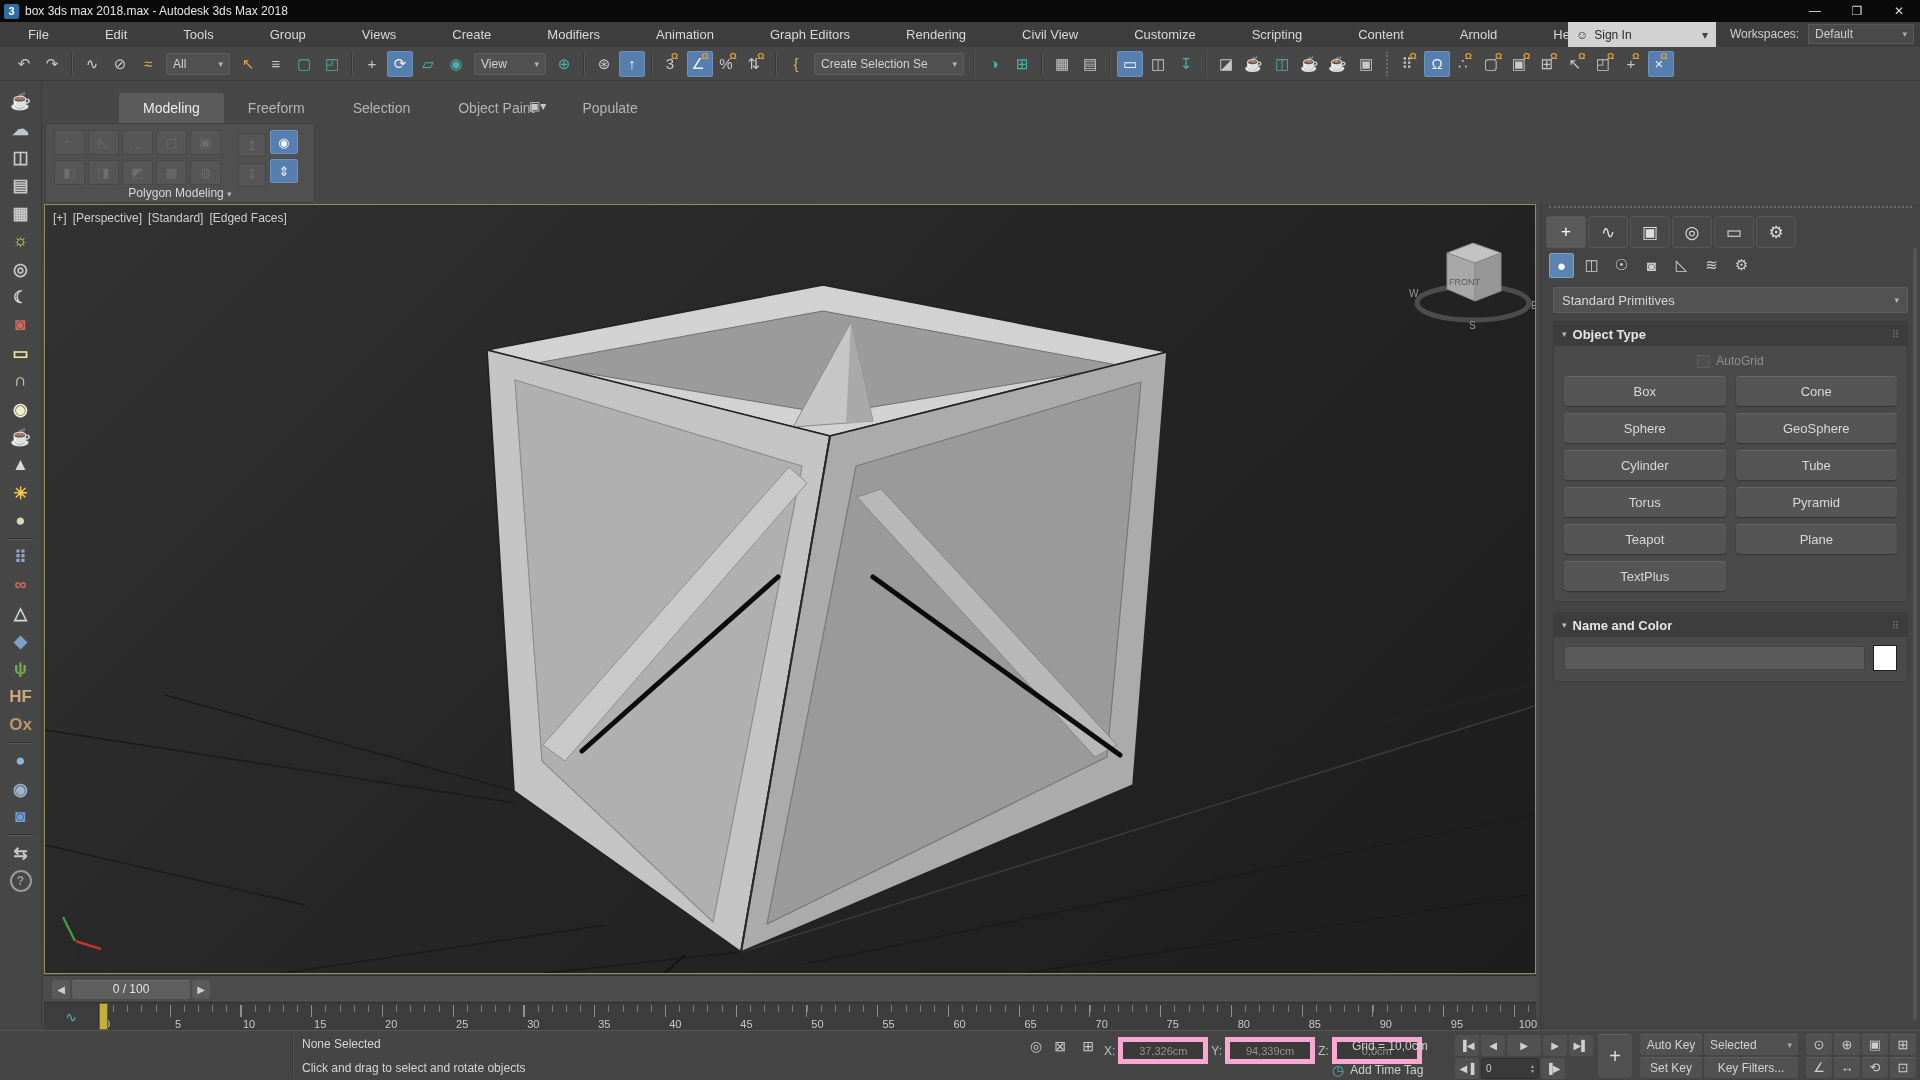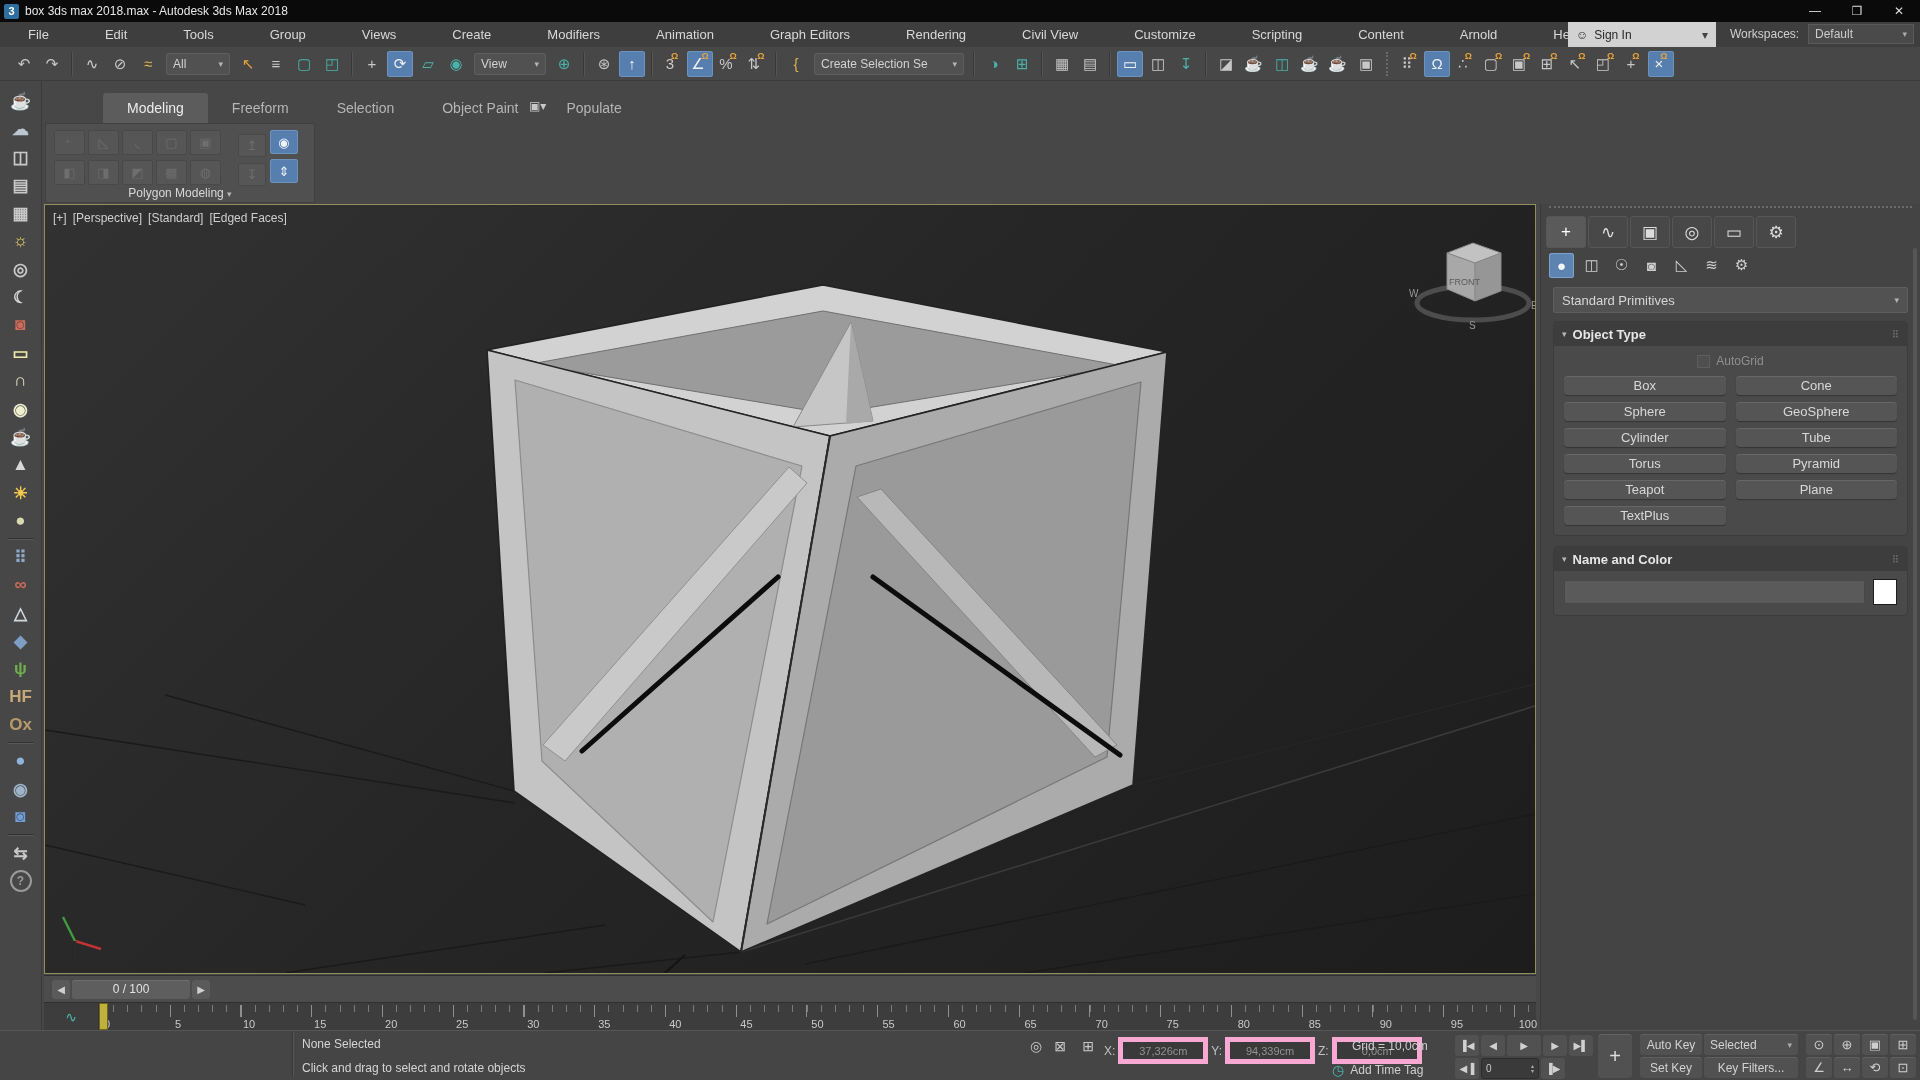--- a/index.html
+++ b/index.html
@@ -40,21 +40,21 @@
   .leftbar{position:absolute;left:0;top:81px;width:42px;height:949px;background:#474747;border-right:1px solid #3a3a3a;
            display:flex;flex-direction:column;align-items:center;padding-top:6px;box-sizing:border-box;}
   .lb{width:30px;height:28px;display:flex;align-items:center;justify-content:center;font-size:17px;color:#c8c8c8;
       font-weight:bold;}
   .lb span{font-size:17px;}
   .lb-sep{width:26px;height:1px;background:#333;border-bottom:1px solid #575757;margin:3px 0;}
   .lb.circ span{display:flex;align-items:center;justify-content:center;width:18px;height:18px;border:2px solid #9a9a9a;
       border-radius:50%;font-size:12px;color:#9a9a9a !important;}
   
   .ribbon{position:absolute;left:43px;top:81px;width:1877px;height:123px;background:#474747;}
-  .rtabs{position:absolute;left:12px;top:12px;height:30px;display:flex;padding-left:48px;}
+  .rtabs{position:absolute;left:28px;top:12px;height:30px;display:flex;padding-left:48px;}
   .rtab{padding:0 24px;line-height:30px;color:#b5b5b5;font-size:14px;}
   .rtab.act{background:#5c5c5c;color:#ececec;border-radius:3px 3px 0 0;}
   .rcfg{position:absolute;left:486px;top:18px;color:#c8c8c8;font-size:12px;}
   .rpanel{position:absolute;left:2px;top:42px;width:268px;height:78px;background:#505050;border:1px solid #404040;border-radius:2px;}
   .rgrid{position:absolute;left:8px;top:6px;display:grid;grid-template-columns:repeat(5,31px);grid-auto-rows:25px;gap:3px;}
   .rt{background:#565656;border:1px solid #494949;border-radius:2px;display:flex;align-items:center;justify-content:center;
       font-size:13px;color:#6e6e6e;}
   .rcolA{position:absolute;left:192px;top:10px;display:grid;grid-auto-rows:23px;gap:6px;}
   .rcolB{position:absolute;left:224px;top:6px;display:grid;grid-auto-rows:24px;gap:5px;}
   .rcolA .rt,.rcolB .rt{width:26px;}
@@ -82,21 +82,21 @@
   .rollout{margin:4px 12px 10px 12px;background:#4a4a4a;border:1px solid #3c3c3c;border-radius:4px;overflow:hidden;}
   .ro-head{height:24px;background:#3d3d3d;display:flex;align-items:center;padding:0 8px;gap:6px;}
   .ro-caret{font-size:9px;color:#b9b9b9;}
   .ro-title{font-weight:bold;color:#e6e6e6;font-size:13px;}
   .ro-grip{margin-left:auto;color:#787878;font-size:10px;}
   .ro-body{padding:8px 10px 10px 10px;}
   .agrow{display:flex;align-items:center;justify-content:center;gap:6px;margin-bottom:8px;}
   .chk{width:11px;height:11px;background:#4f4f4f;border:1px solid #5e5e5e;}
   .aglabel{color:#8f8f8f;}
   .objgrid{display:grid;grid-template-columns:1fr 1fr;gap:7px 10px;}
-  .obj-btn{height:19px;background:#555;border-radius:4px;box-shadow:inset 0 1px 0 #676767,0 1px 1px #353535;
+  .obj-btn{height:30px;background:#555;border-radius:4px;box-shadow:inset 0 1px 0 #676767,0 1px 1px #353535;
            display:flex;align-items:center;justify-content:center;color:#d8d8d8;font-size:13px;}
   .ncrow{display:flex;gap:8px;align-items:center;}
   .namefield{flex:1;height:20px;background:#5a5a5a;border:1px solid #474747;border-radius:2px;color:#ddd;
              font-family:"Liberation Sans",sans-serif;}
   .swatch{width:22px;height:24px;background:#fff;border:1px solid #1e1e1e;}
   .cp-scroll{position:absolute;right:3px;top:44px;bottom:10px;width:4px;background:#565656;border-radius:2px;}
   
   .tslider{position:absolute;left:44px;top:975px;width:1492px;height:27px;background:#4c4c4c;border-top:1px solid #2e2e2e;
            display:flex;align-items:center;padding-left:6px;box-sizing:border-box;}
   .ts-btn{width:18px;height:19px;background:#5a5a5a;border-radius:3px;display:flex;align-items:center;justify-content:center;

